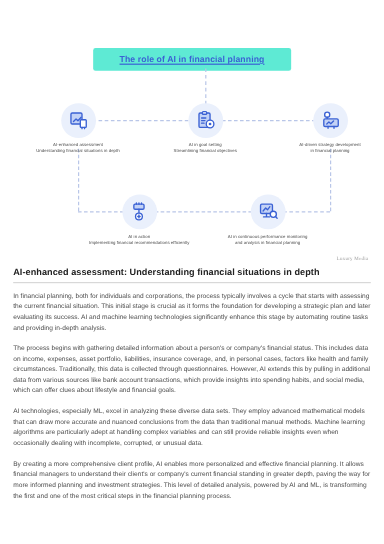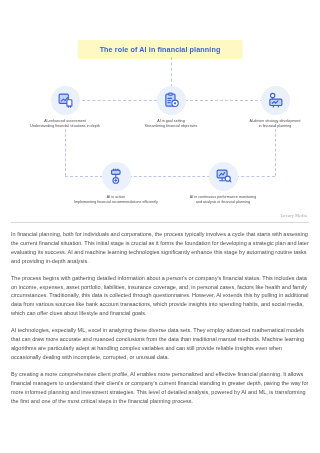--- a/index.html
+++ b/index.html
@@ -28,28 +28,29 @@
     position: relative;
     height: 180px;
     margin-top: 34px;
   }
 
   .title-box {
     position: absolute;
     left: 50%;
     transform: translateX(-50%);
     top: 6px;
-    background: #fef9c3;
+    background: #5eead4;
     border-radius: 2px;
     padding: 5px 22px;
     color: #3b62d4;
     font-size: 7.2px;
     font-weight: bold;
     letter-spacing: 0.1px;
     white-space: nowrap;
+    text-decoration: underline;
   }
 
   .node {
     position: absolute;
     width: 104px;
     text-align: center;
     transform: translateX(-50%);
   }
   .node .circle {
     width: 29px;
@@ -220,20 +221,21 @@
       <div class="label">
         <span class="l1">AI in continuous performance monitoring</span>
         <span class="l2">and analysis in financial planning</span>
       </div>
     </div>
 
     <div class="watermark">Luxury Media</div>
   </div>
 
   <div class="article">
+    <h1 class="section-heading">AI-enhanced assessment: Understanding financial situations in depth</h1>
     <hr class="divider">
 
     <p class="body-text">In financial planning, both for individuals and corporations, the process typically involves a cycle that starts with assessing the current financial situation. This initial stage is crucial as it forms the foundation for developing a strategic plan and later evaluating its success. AI and machine learning technologies significantly enhance this stage by automating routine tasks and providing in-depth analysis.</p>
     <p class="body-text">The process begins with gathering detailed information about a person's or company's financial status. This includes data on income, expenses, asset portfolio, liabilities, insurance coverage, and, in personal cases, factors like health and family circumstances. Traditionally, this data is collected through questionnaires. However, AI extends this by pulling in additional data from various sources like bank account transactions, which provide insights into spending habits, and social media, which can offer clues about lifestyle and financial goals.</p>
     <p class="body-text">AI technologies, especially ML, excel in analyzing these diverse data sets. They employ advanced mathematical models that can draw more accurate and nuanced conclusions from the data than traditional manual methods. Machine learning algorithms are particularly adept at handling complex variables and can still provide reliable insights even when occasionally dealing with incomplete, corrupted, or unusual data.</p>
     <p class="body-text">By creating a more comprehensive client profile, AI enables more personalized and effective financial planning. It allows financial managers to understand their client's or company's current financial standing in greater depth, paving the way for more informed planning and investment strategies. This level of detailed analysis, powered by AI and ML, is transforming the first and one of the most critical steps in the financial planning process.</p>
   </div>
 
 </div>
 

